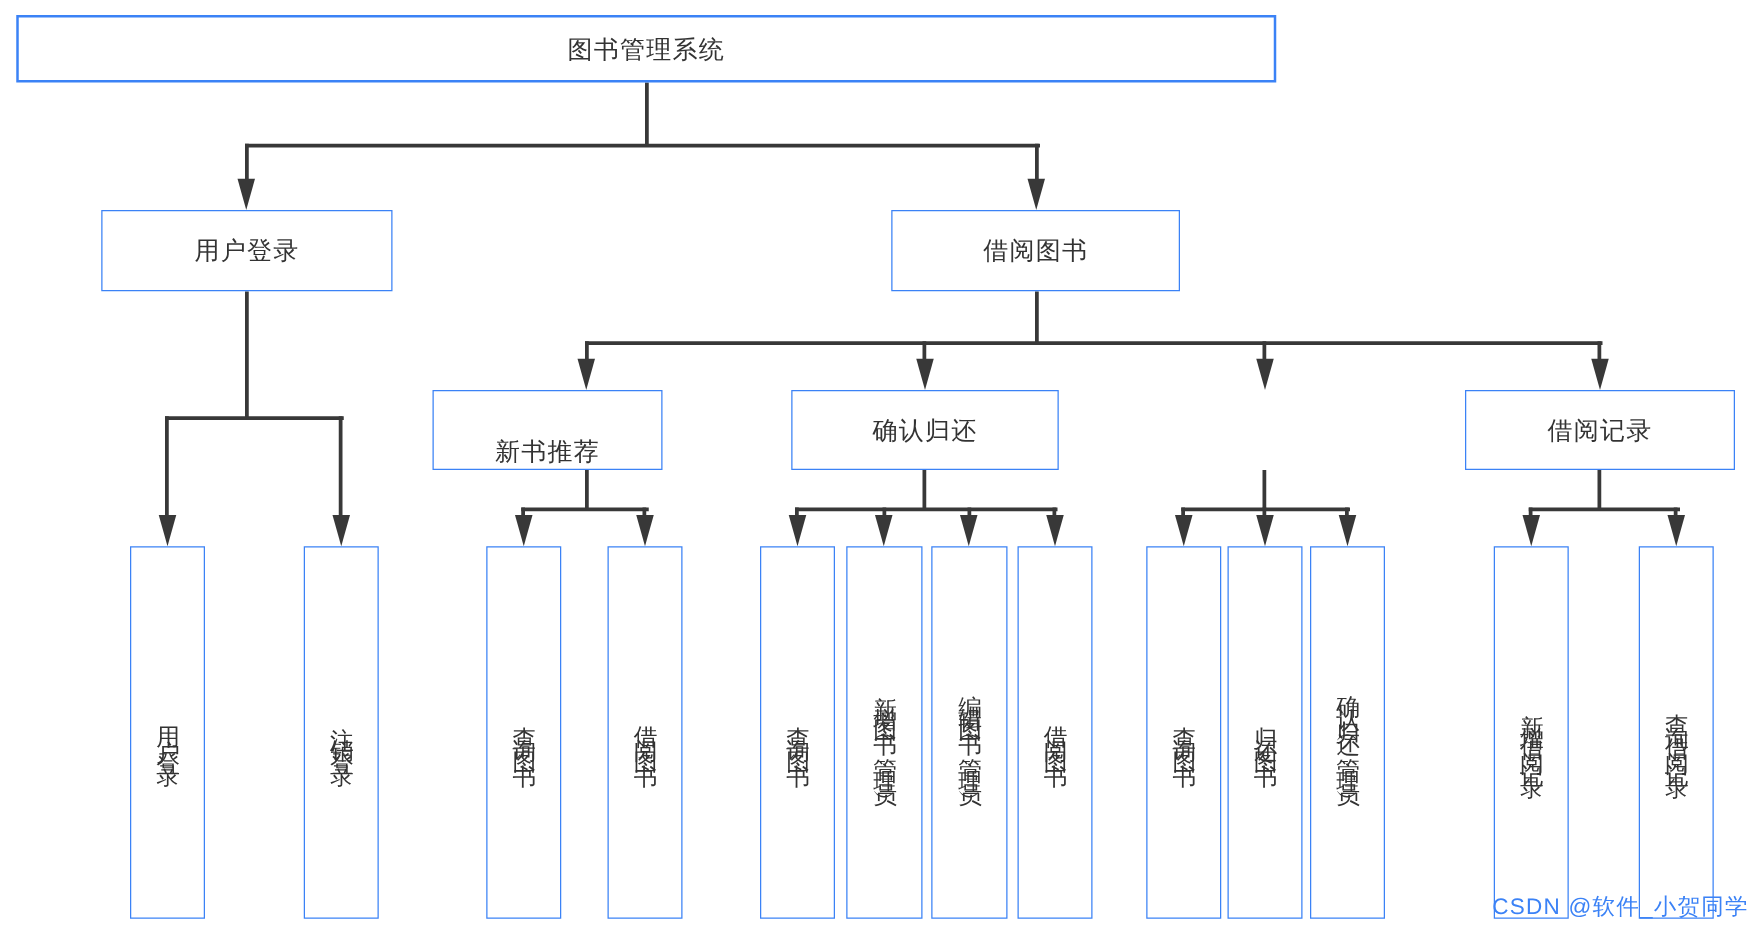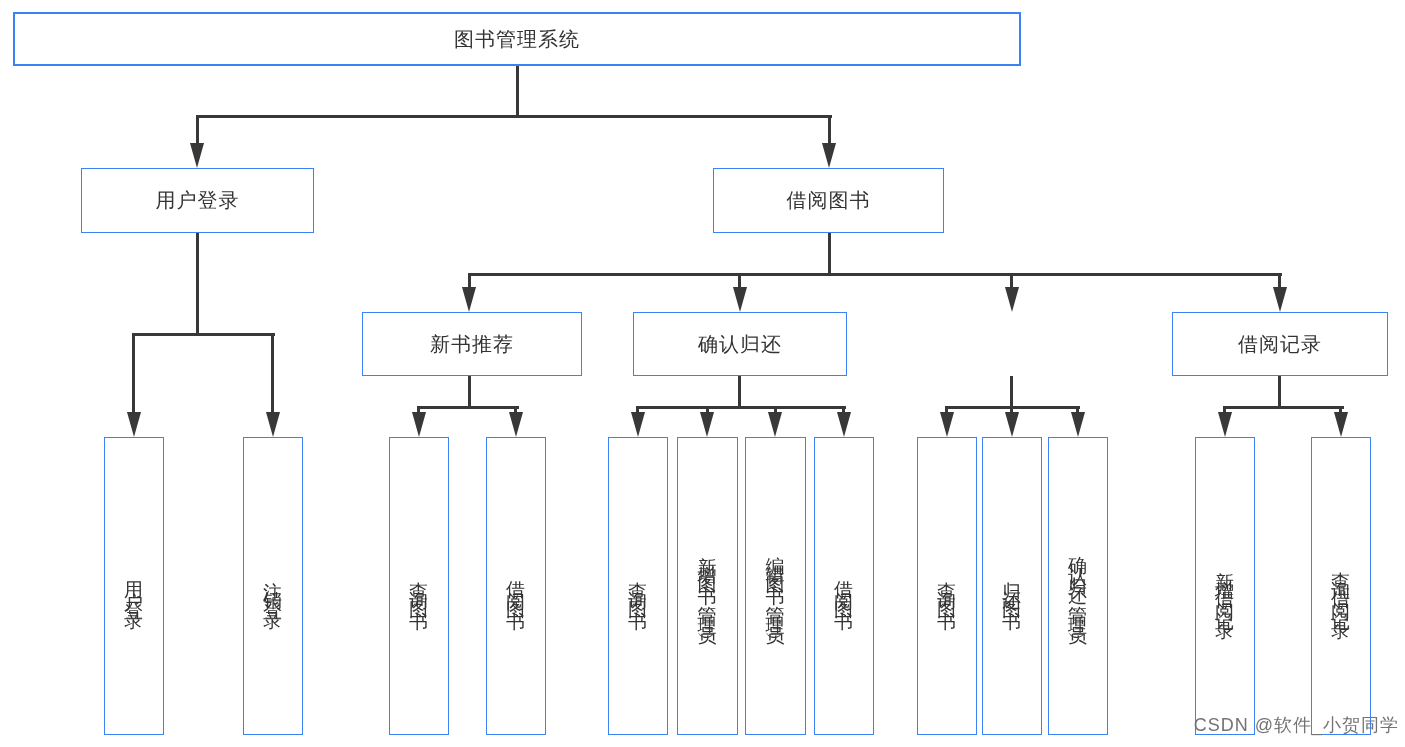--- a/index.html
+++ b/index.html
@@ -42,21 +42,21 @@
     border-right: 7px solid transparent;
     border-top: 25px solid #383838;
     z-index: 1;
   }
   .watermark {
     position: absolute;
     top: 713px;
     right: 6px;
     font-size: 18px;
     letter-spacing: 1px;
-    color: #737373;
+    color: #3b82f6;
     z-index: 5;
   }
 </style>
 </head>
 <body>
 
 <div class="stage">
 
   <div class="box root" style="left:13px; top:12px; width:1008px; height:54px;">
     <span>图书管理系统</span>
@@ -87,21 +87,21 @@
   <div class="hl" style="left:468px; top:273px; width:814px;"></div>
   <div class="vl" style="left:468px; top:273px; height:20px;"></div>
   <div class="arrow" style="left:462px; top:287px;"></div>
   <div class="vl" style="left:738px; top:273px; height:20px;"></div>
   <div class="arrow" style="left:733px; top:287px;"></div>
   <div class="vl" style="left:1010px; top:273px; height:20px;"></div>
   <div class="arrow" style="left:1005px; top:287px;"></div>
   <div class="vl" style="left:1278px; top:273px; height:20px;"></div>
   <div class="arrow" style="left:1273px; top:287px;"></div>
 
-  <div class="box" style="left:362px; top:312px; width:220px; height:64px;">
+  <div class="box" style="left:346px; top:312px; width:184px; height:64px;align-items:flex-end;">
     <span>新书推荐</span>
   </div>
   <div class="box" style="left:633px; top:312px; width:214px; height:64px;">
     <span>确认归还</span>
   </div>
   <div class="box" style="left:1172px; top:312px; width:216px; height:64px;">
     <span>借阅记录</span>
   </div>
 
   <div class="vl" style="left:468px; top:376px; height:32px;"></div>

